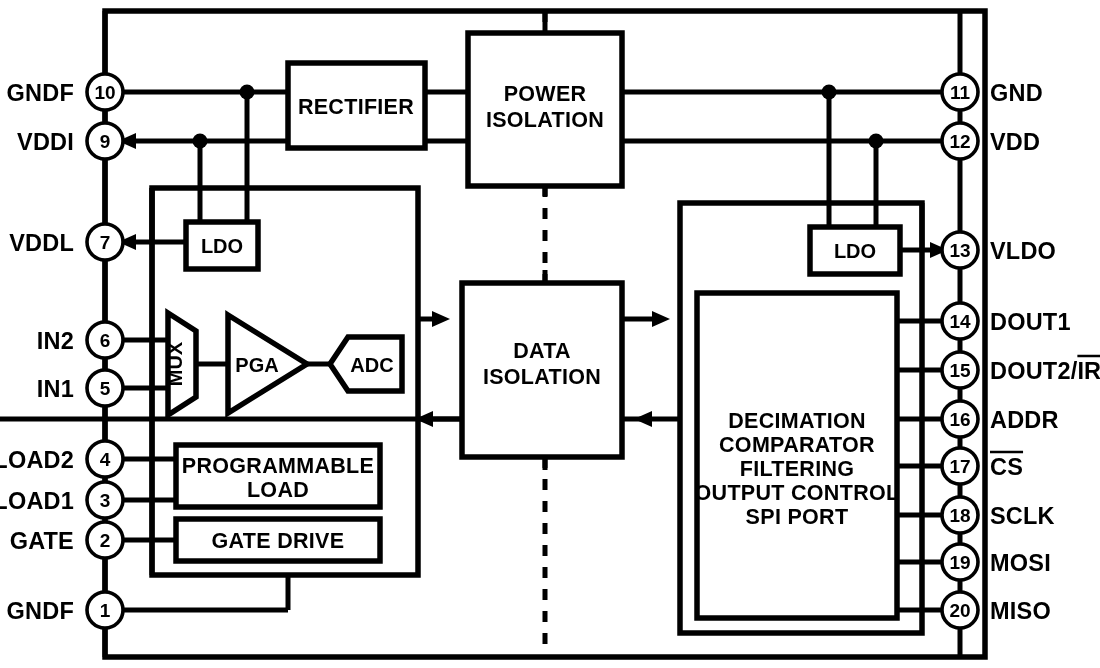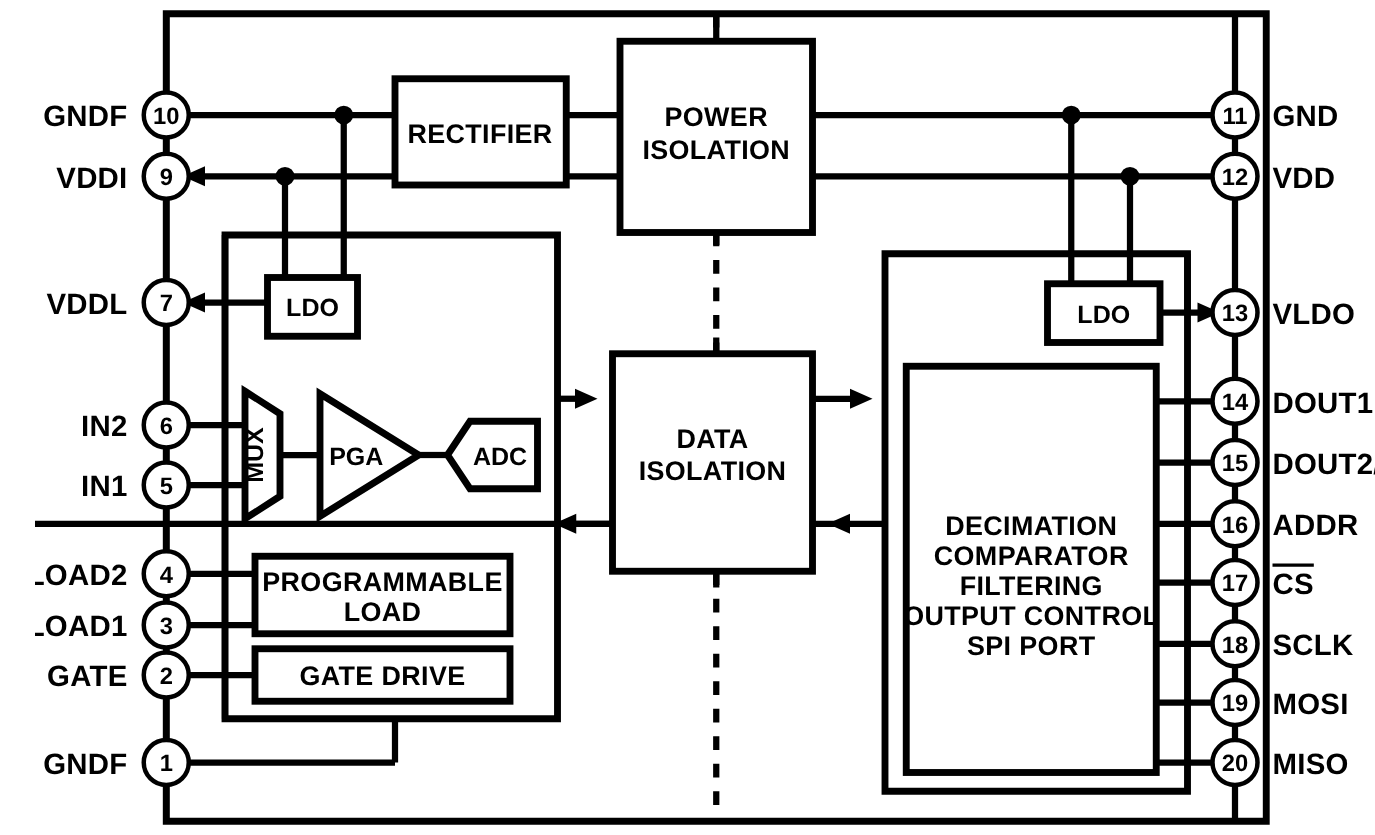--- a/index.html
+++ b/index.html
@@ -1,18 +1,18 @@
 <!DOCTYPE html>
 <html><head>
 <meta charset="utf-8">
 <style>
   html,body{margin:0;padding:0;background:#ffffff;}
   body{width:1100px;height:668px;overflow:hidden;
        font-family:"Liberation Sans","DejaVu Sans",sans-serif;}
-  #stage{position:relative;width:1036px;height:668px;padding-left:28px;}
+  #stage{position:relative;width:1036px;height:668px;}
   svg{display:block;}
   .wire{stroke:#000;stroke-width:5;fill:none;stroke-linecap:butt;}
   .boxline{stroke:#000;stroke-width:5.5;fill:#fff;}
   .frame{stroke:#000;stroke-width:5.5;fill:none;}
   .iso{stroke:#000;stroke-width:5;fill:none;stroke-dasharray:11 11;}
   .pincirc{stroke:#000;stroke-width:3.6;fill:#fff;}
   .node{fill:#000;}
   .lbl{font-family:"Liberation Sans","DejaVu Sans",sans-serif;
        font-weight:bold;fill:#000;}
   .pinname{font-size:23.5px;font-weight:bold;letter-spacing:0.2px;}

